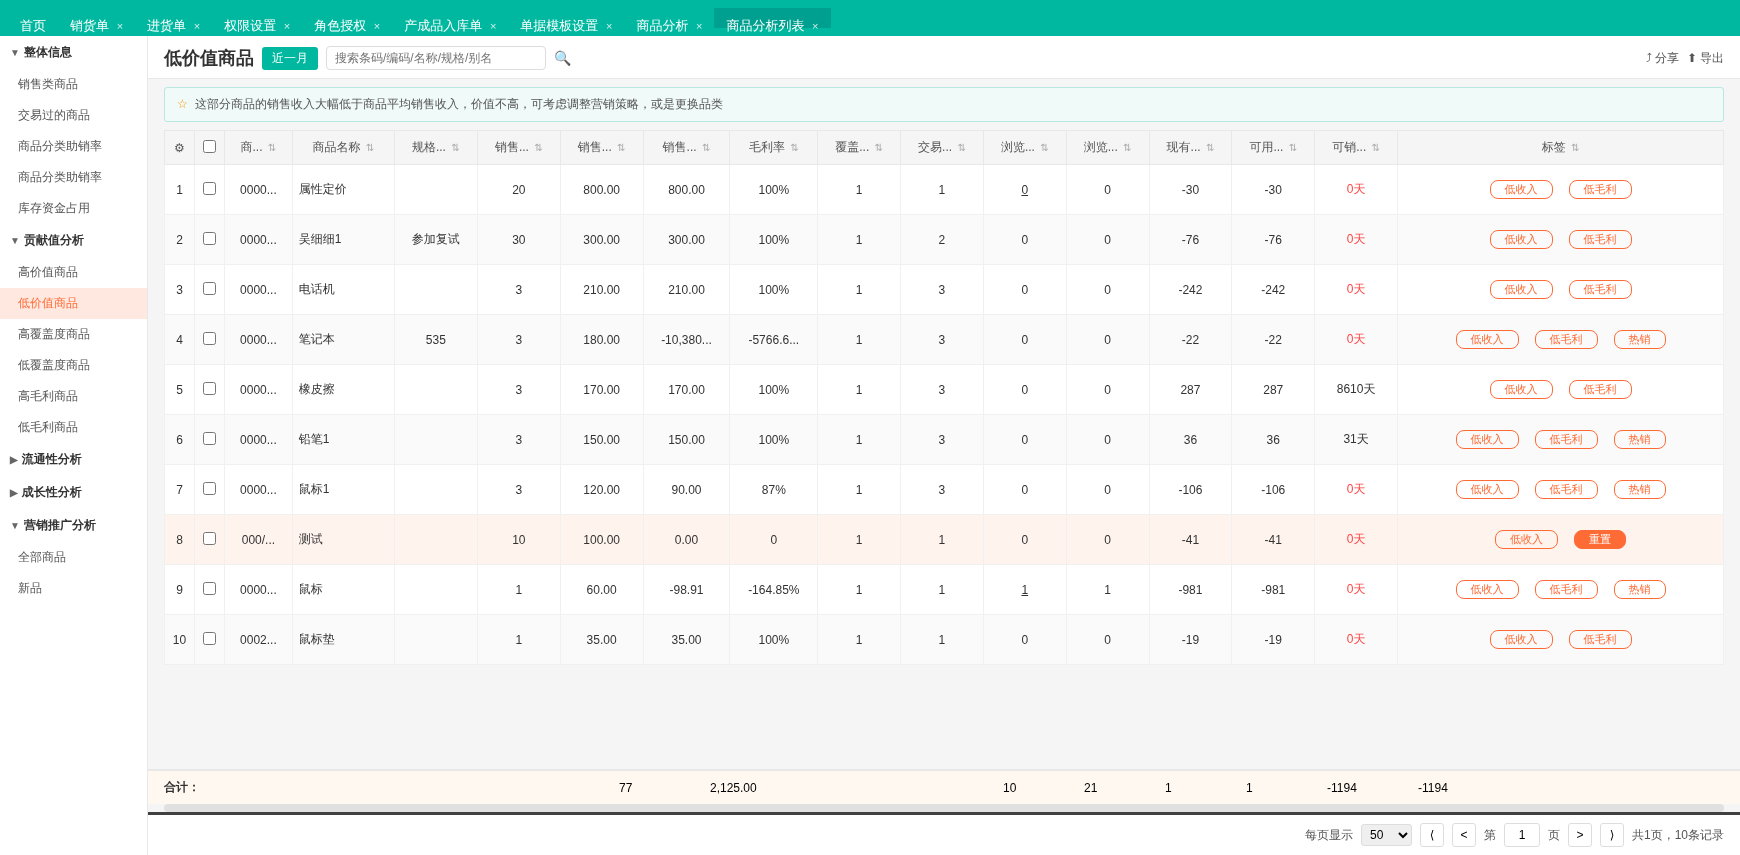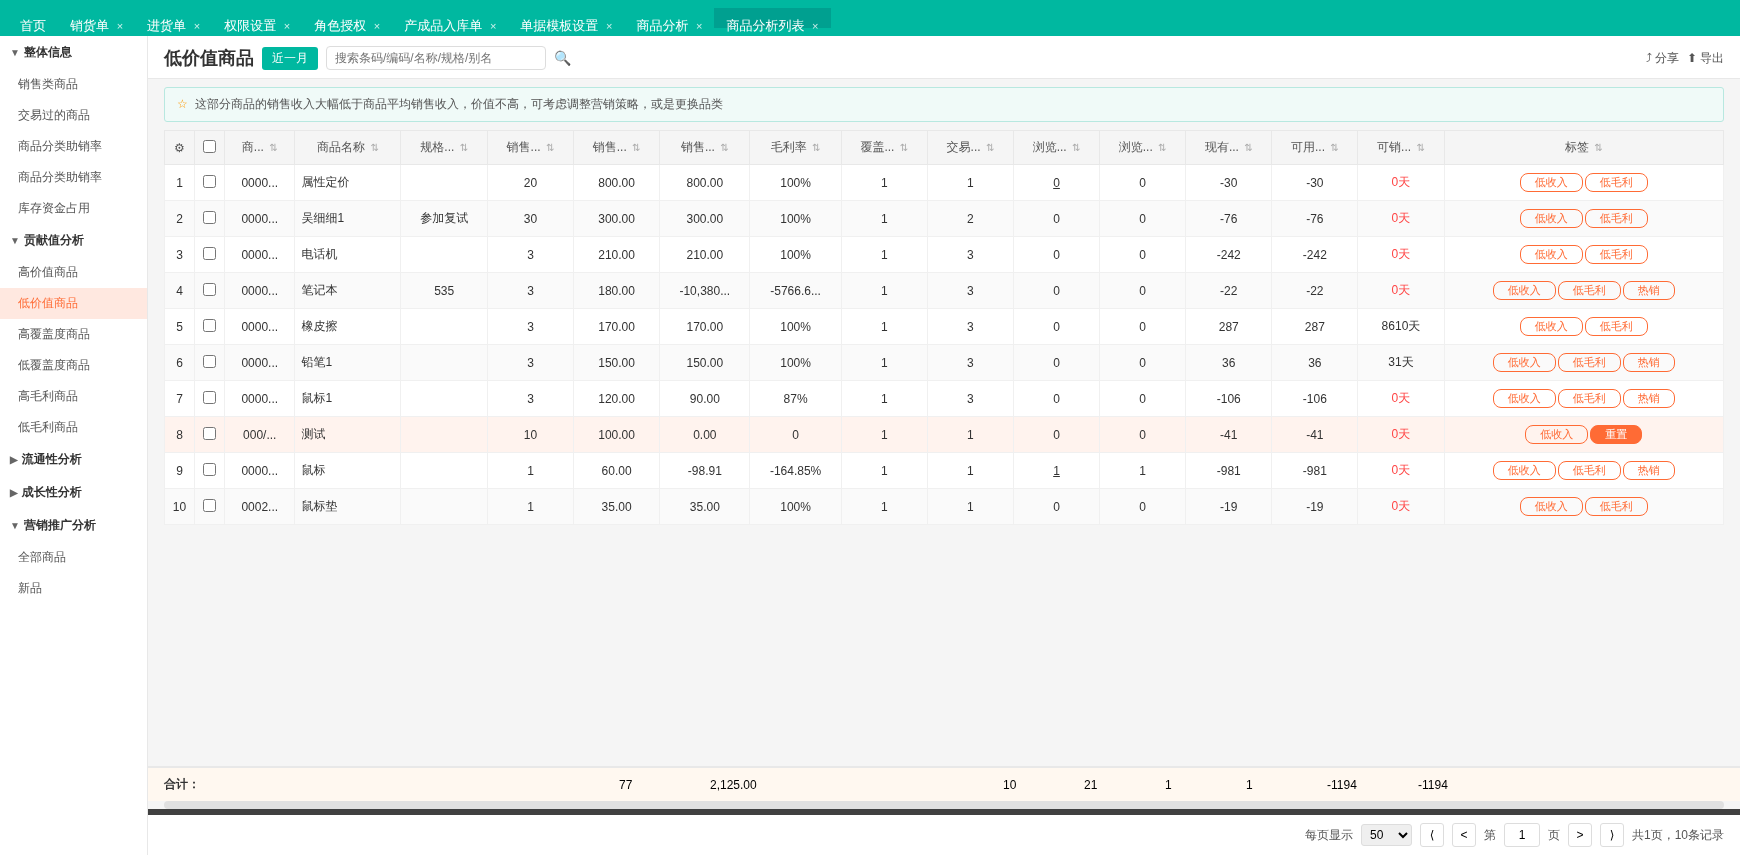--- a/index.html
+++ b/index.html
@@ -160,21 +160,21 @@
       color: #333;
       font-size: 12px;
       white-space: nowrap;
     }
     tbody td.text-left { text-align: left; margin-left: 33px; }
     .tag {
       display: inline-block;
       padding: 1px 14px;
       border-radius: 8px;
       font-size: 11px;
-      margin: 1px;
+      margin: 8px;
     }
     .tag-orange { color: #ff6b35; border: 1px solid #ff6b35; }
     .tag-hot { color: #ff6b35; border: 1px solid #ff6b35; }
     .tag-orange-fill { background: #ff6b35; color: white; border: 1px solid #ff6b35; }
     .link-underline { text-decoration: underline; color: #333; cursor: pointer; }
     .days-red { color: #ff4444; }
     .days-black { color: #333; }
     td input[type=checkbox] { cursor: pointer; }
 
     
@@ -187,21 +187,21 @@
     }
     .footer-label {
       font-weight: bold;
       color: #333;
       width: 60px;
     }
 
     
     .pagination-bar {
       background: white;
-      border-top: 6px solid #404040;
+      border-top: 3px solid #404040;
       padding: 8px 16px;
       display: flex;
       align-items: center;
       justify-content: flex-end;
       gap: 8px;
       font-size: 12px;
       color: #555;
     }
     .page-size-select {
       border: 1px solid #ddd;

